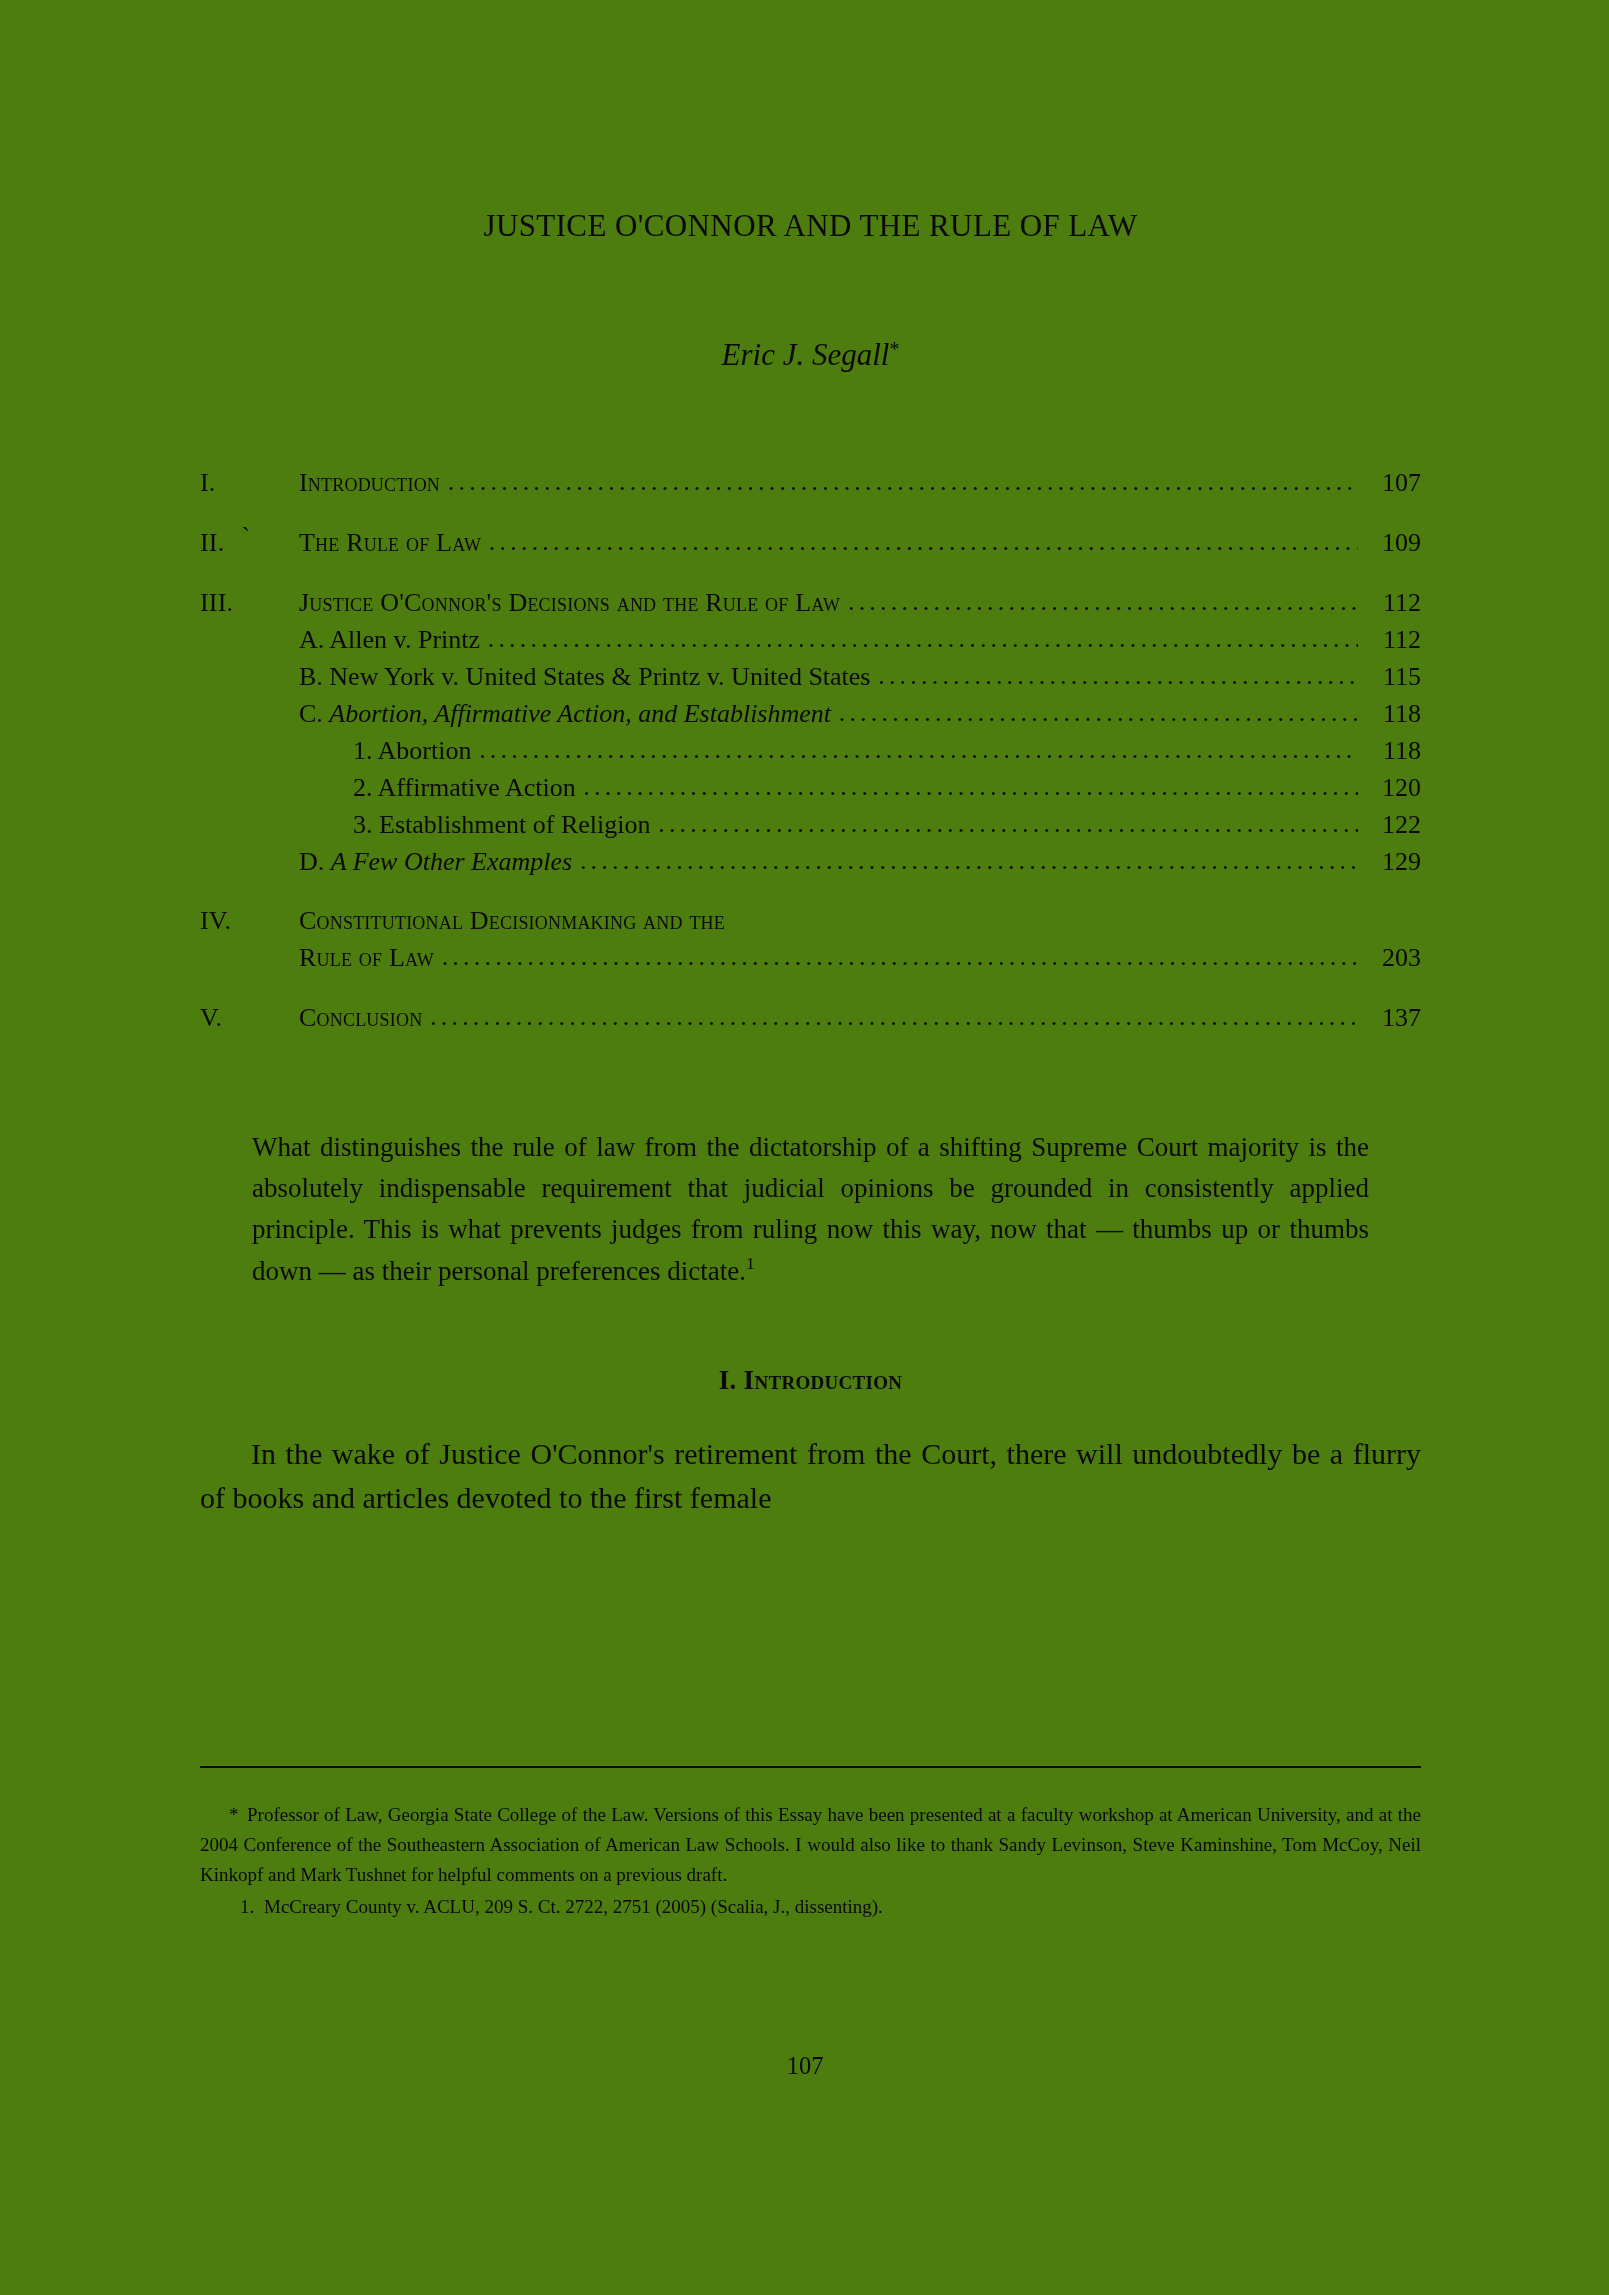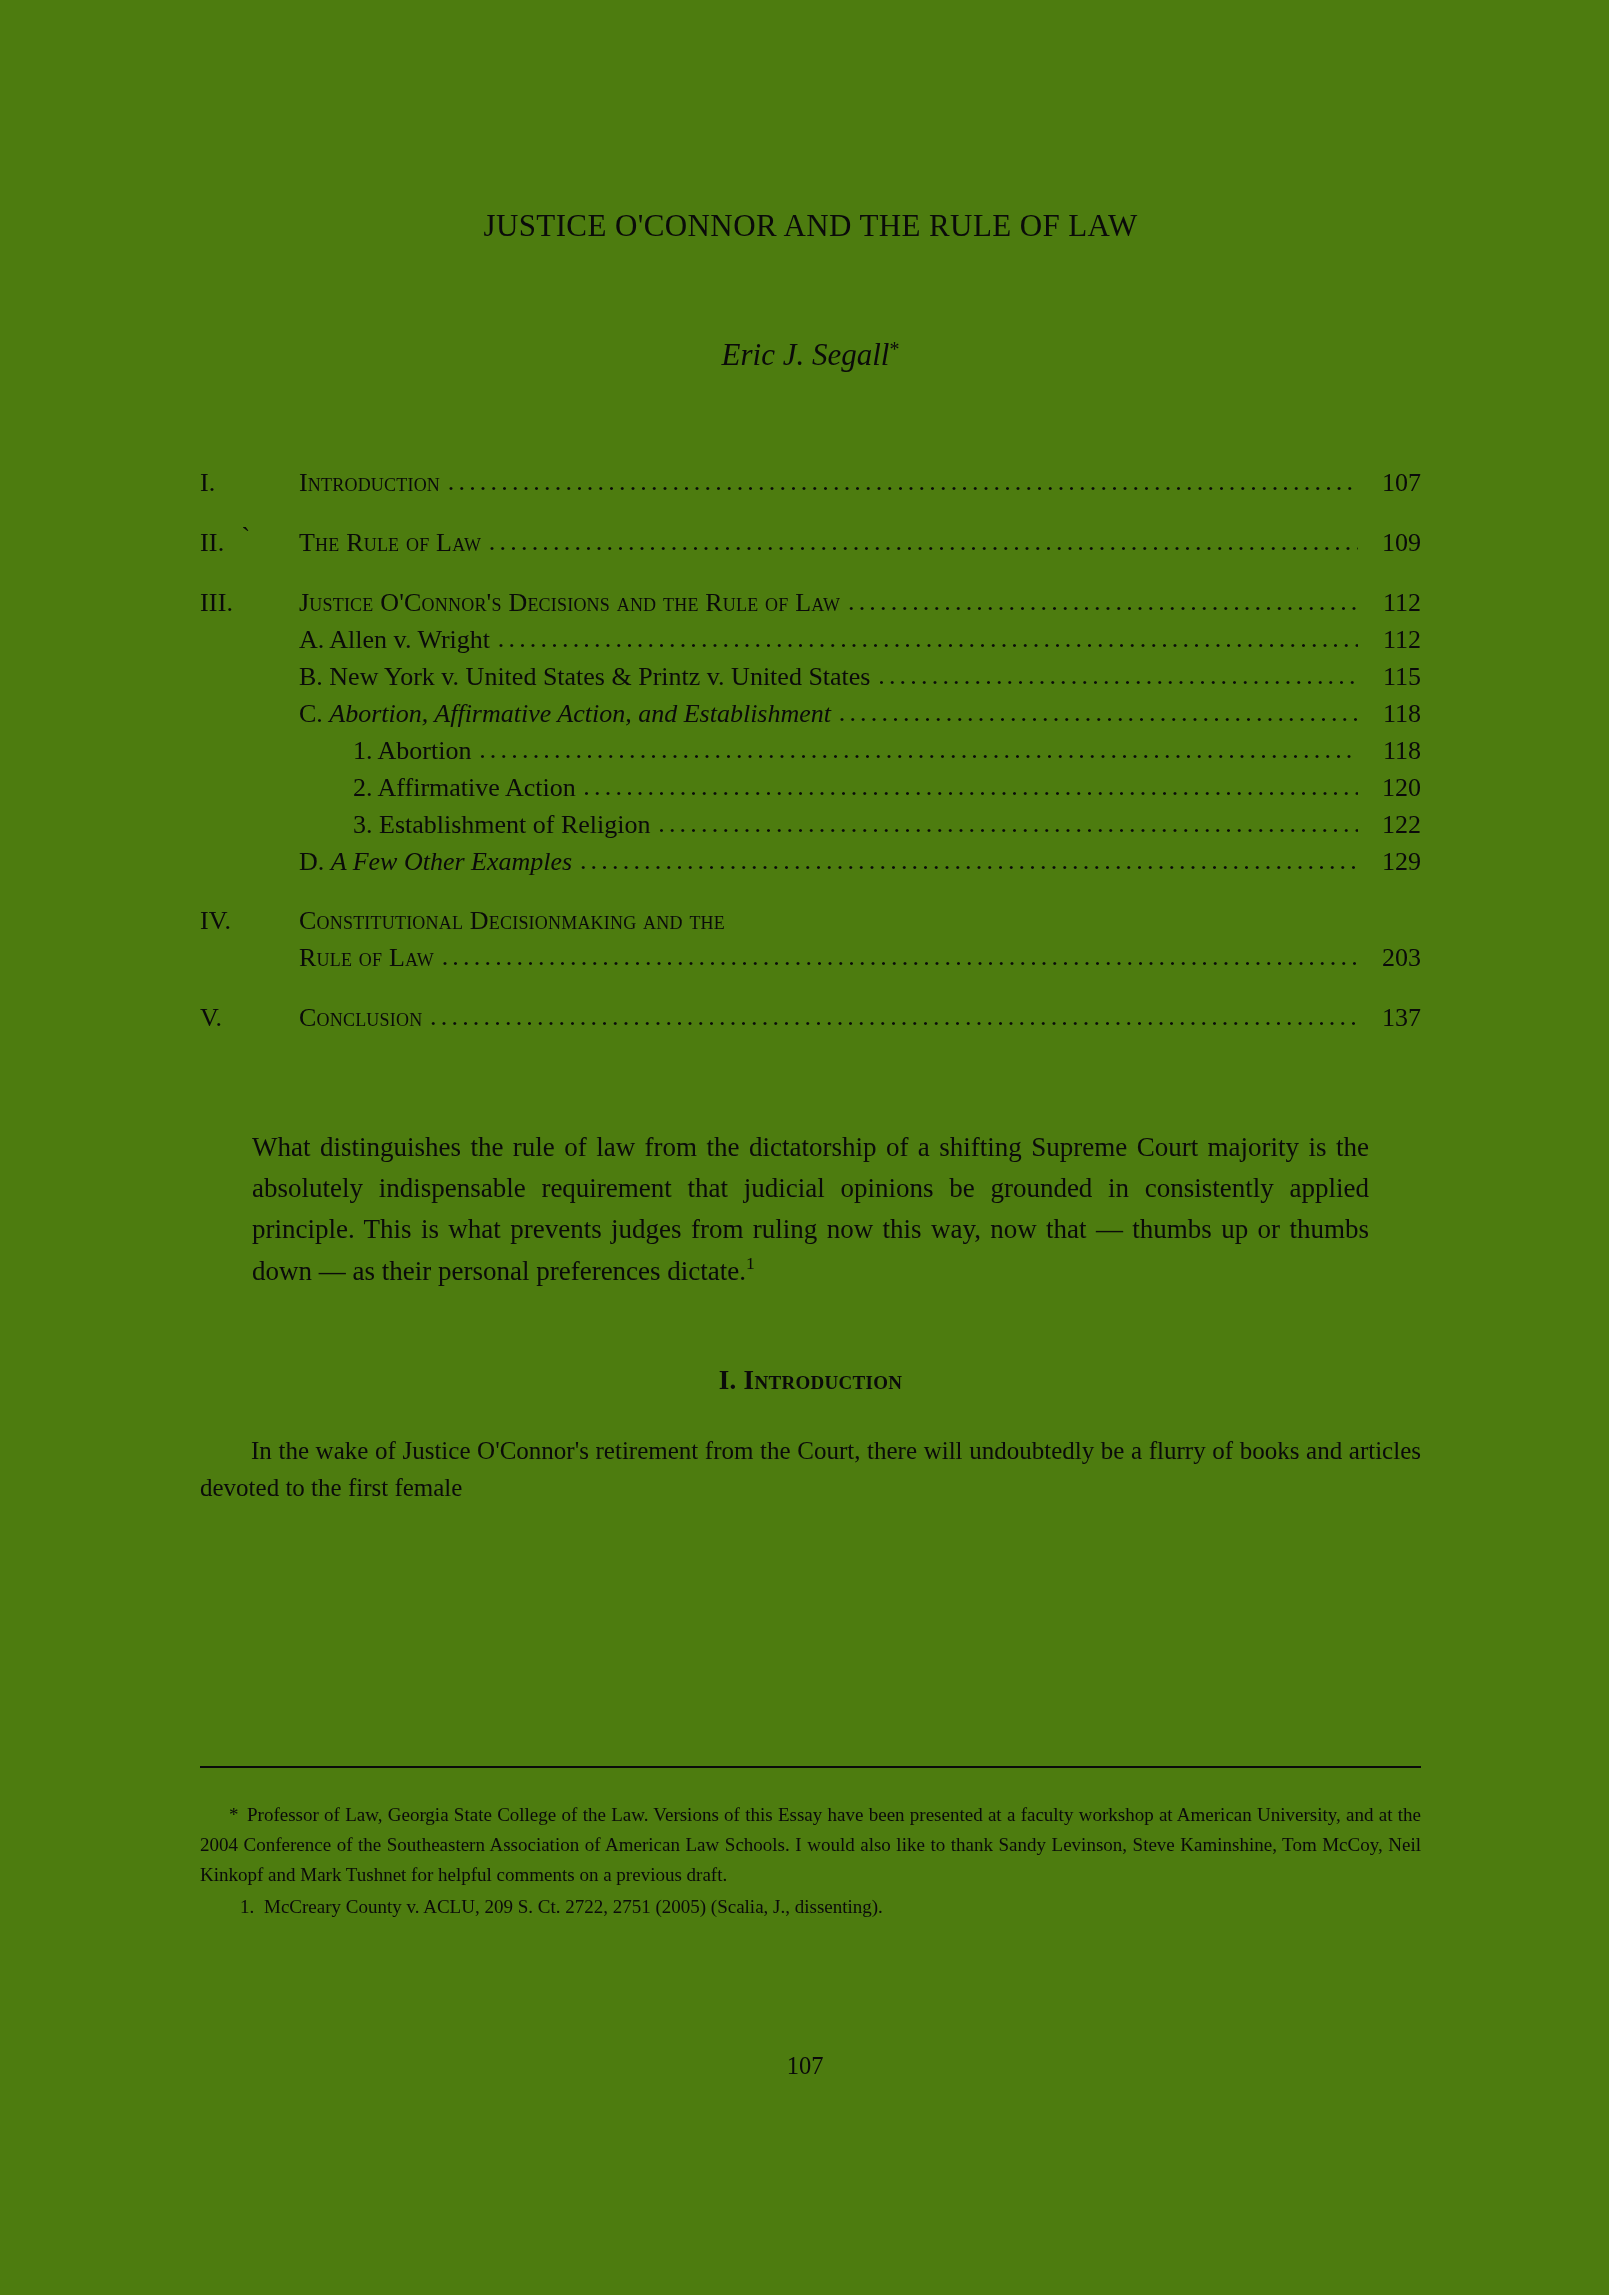--- a/index.html
+++ b/index.html
@@ -124,21 +124,21 @@
   .sec-heading {
     text-align: center;
     font-variant: small-caps;
     font-size: 27px;
     margin-top: 73px;
     letter-spacing: 0.3px;
   }
 
   .body-para {
     margin-top: 36px;
-    font-size: 25px;
+    font-size: 30px;
     line-height: 1.48;
     text-align: justify;
     text-justify: inter-word;
   }
   .body-para .indent { display: inline-block; width: 51px; }
 
   
   .footnote-rule {
     position: absolute;
     left: 200px;
@@ -212,21 +212,21 @@
           </div>
         </div>
         <div class="toc-group">
           <div class="toc-row">
             <span class="toc-num">III.</span>
             <span class="toc-label smallcaps">Justice O'Connor's Decisions and the Rule of Law</span>
             <span class="toc-leader">........................................................................................................................................................................................................</span>
             <span class="toc-page">112</span>
           </div>
           <div class="toc-row row-sub">
-            <span class="toc-label">A. Allen v. Wright</span>
+            <span class="toc-label">A. Allen v. Printz</span>
             <span class="toc-leader">........................................................................................................................................................................................................</span>
             <span class="toc-page">112</span>
           </div>
           <div class="toc-row row-sub">
             <span class="toc-label">B. New York v. United States &amp; Printz v. United States</span>
             <span class="toc-leader">........................................................................................................................................................................................................</span>
             <span class="toc-page">115</span>
           </div>
           <div class="toc-row row-sub">
             <span class="toc-label ital-part">C. <i>Abortion, Affirmative Action, and Establishment</i></span>

